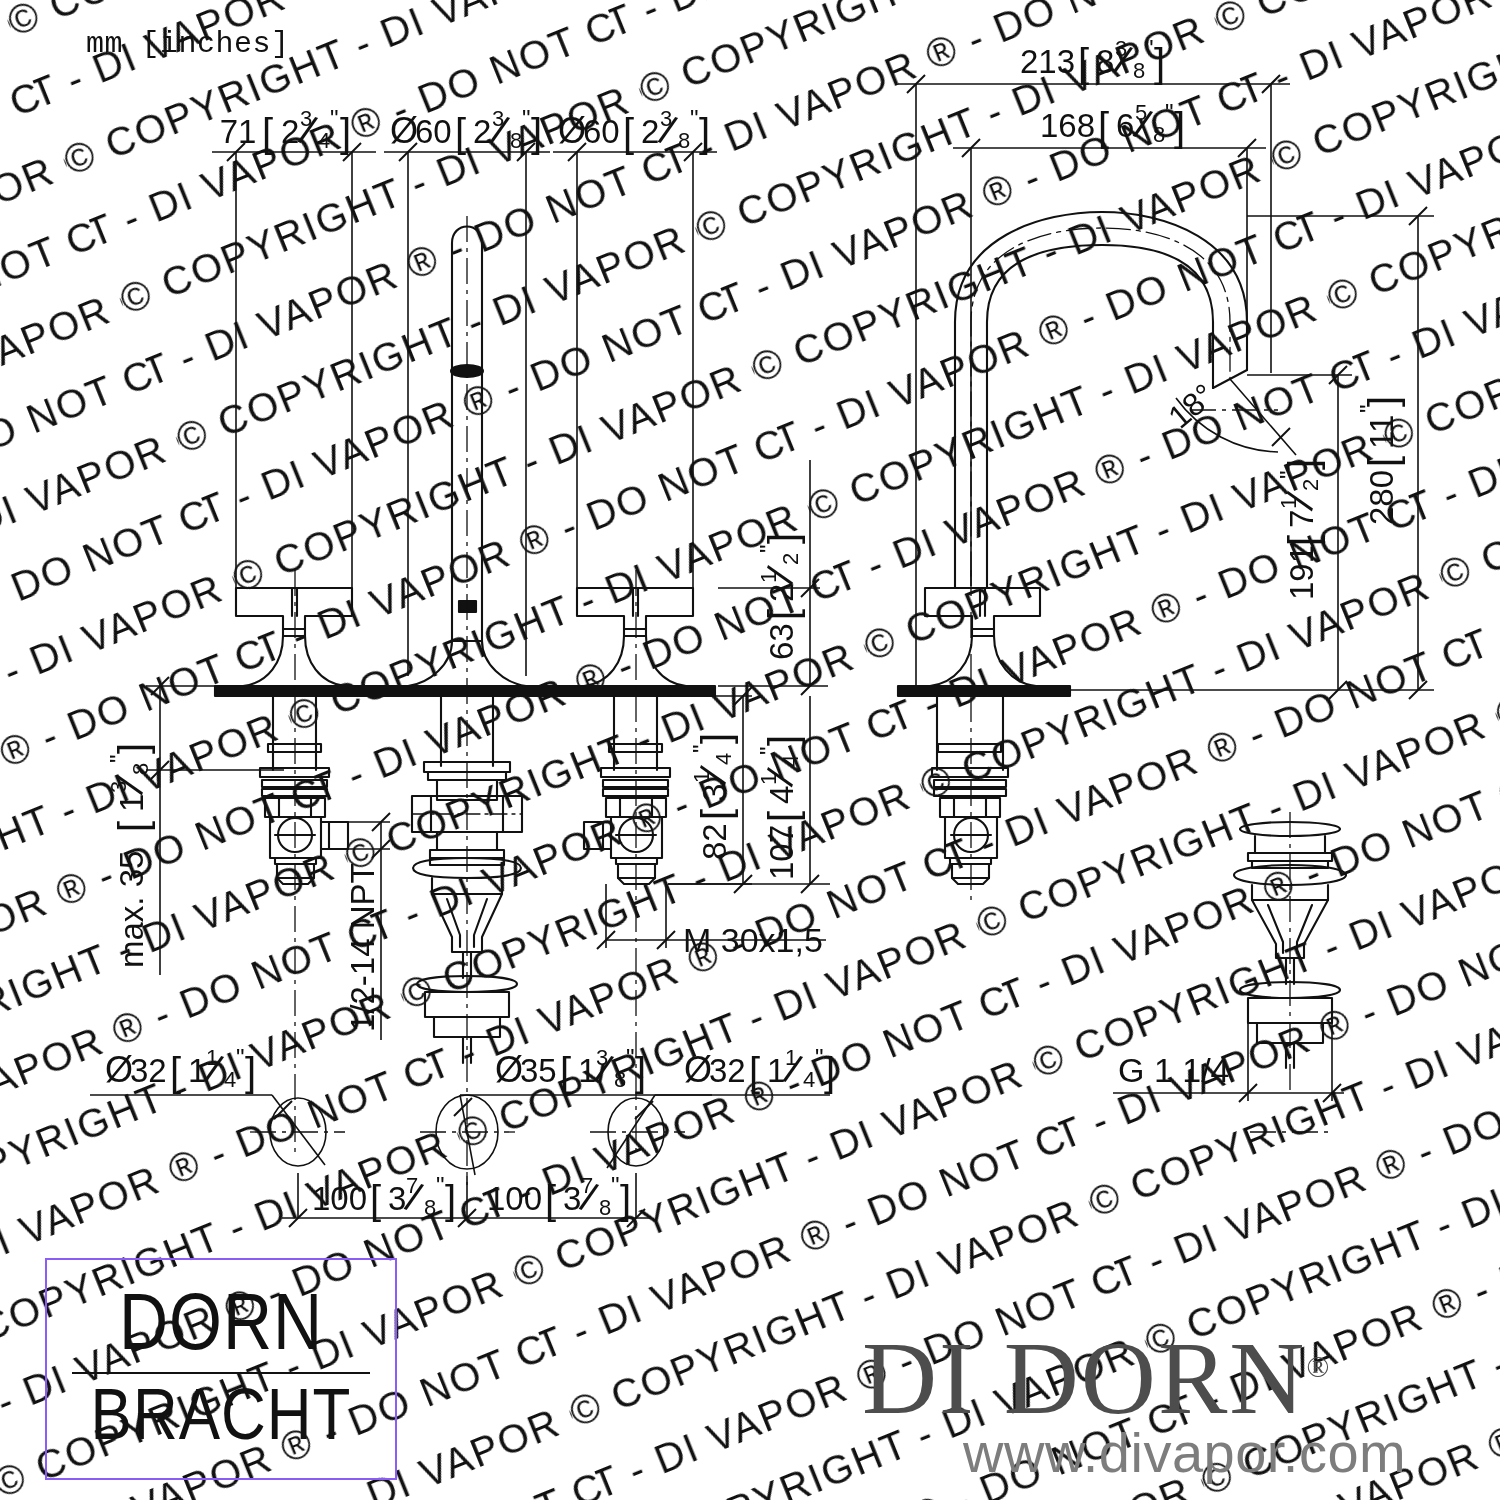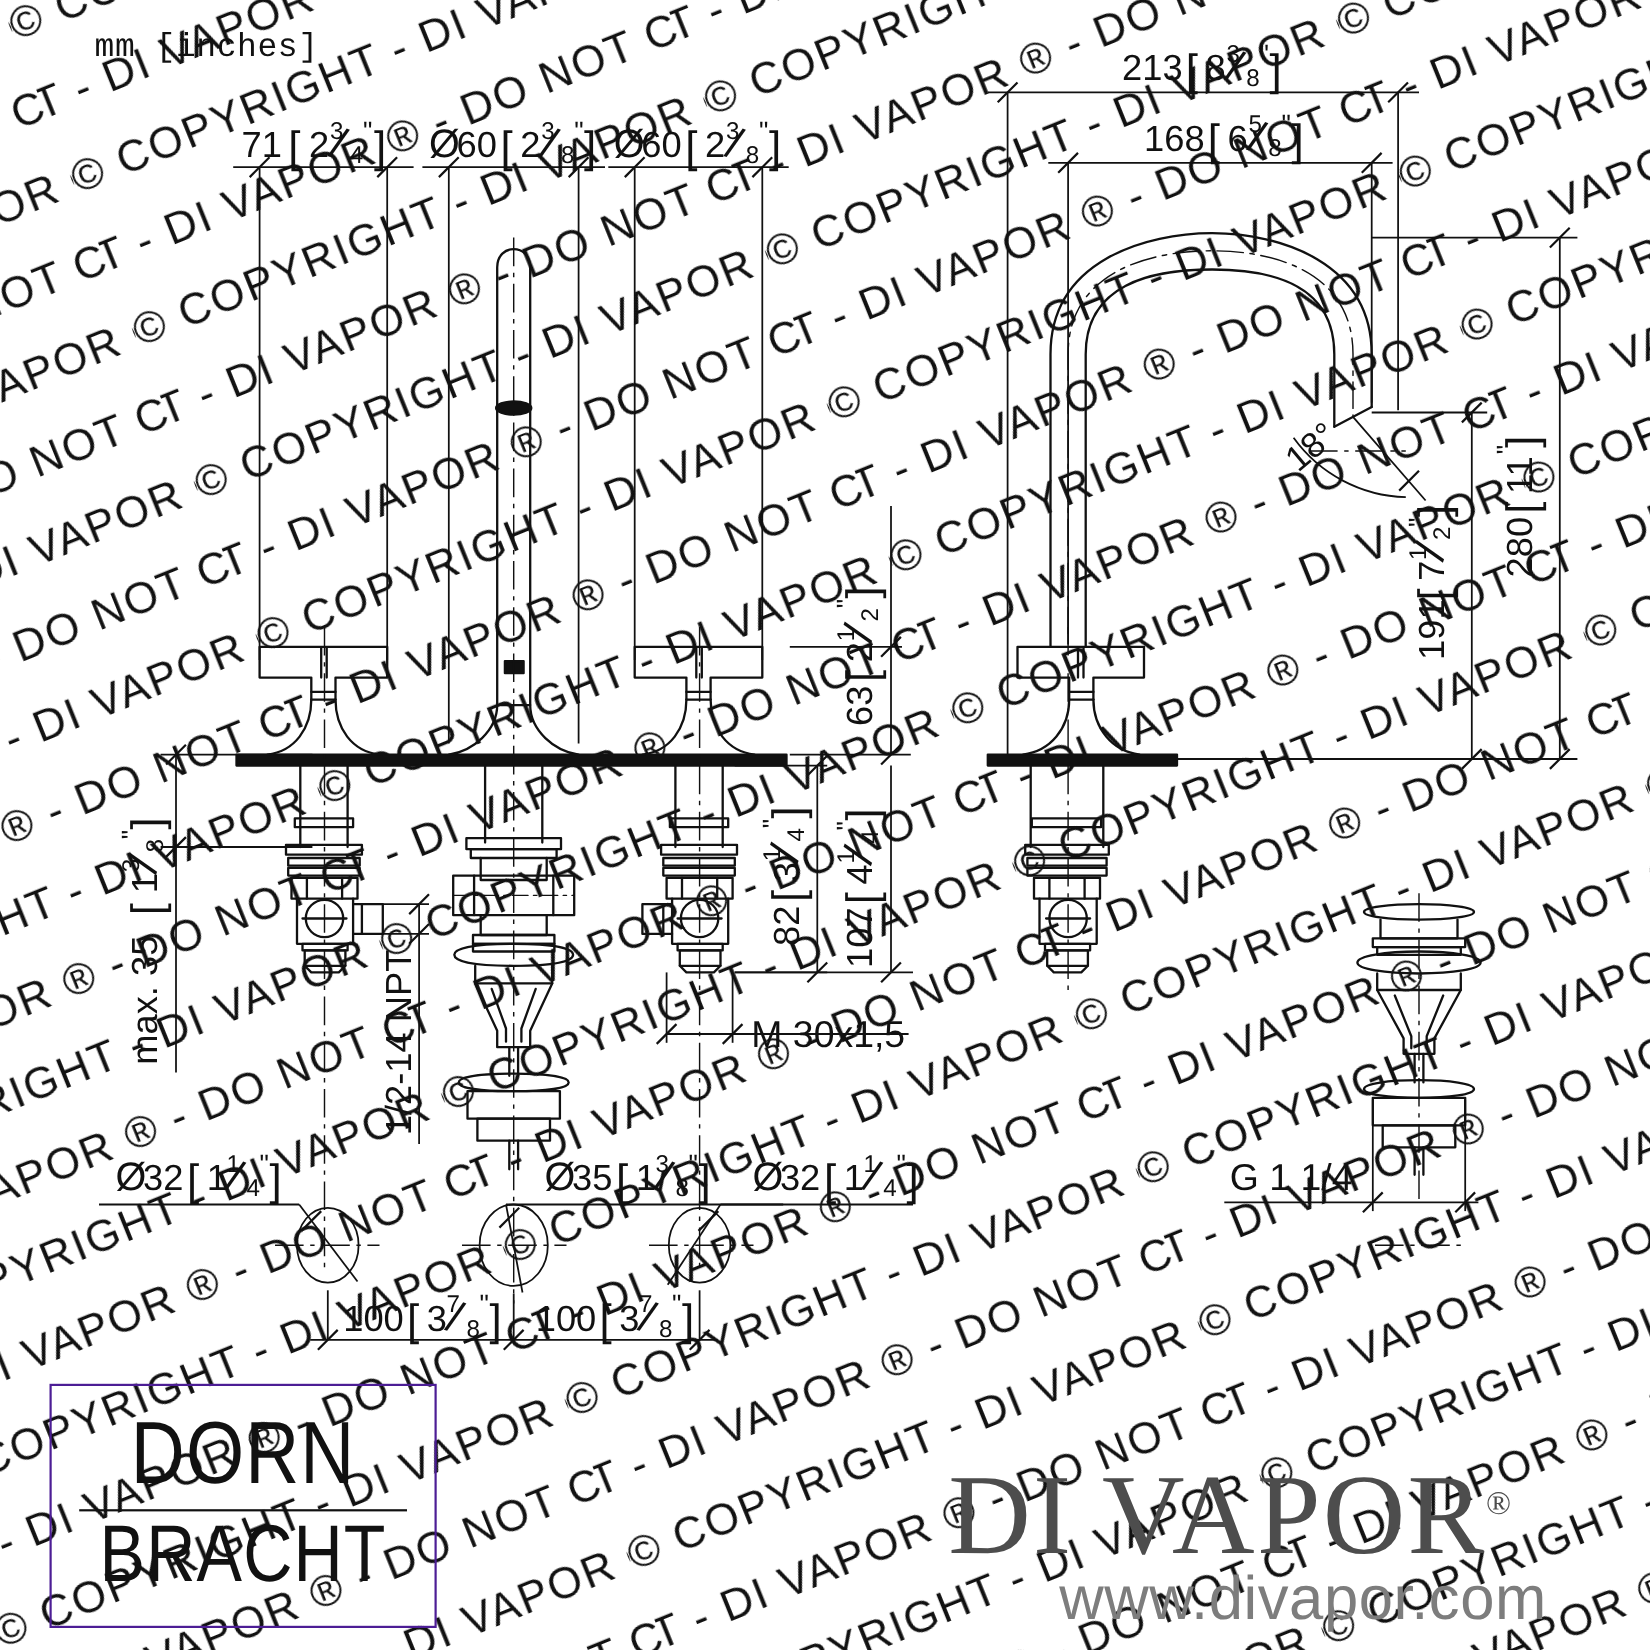--- a/index.html
+++ b/index.html
@@ -15,21 +15,21 @@
     pointer-events:none;z-index:5;
   }
   #drawing{position:absolute;left:0;top:0;width:1500px;height:1500px;z-index:2;}
   #overlay{position:absolute;left:0;top:0;width:1500px;height:1500px;z-index:8;}
   .unit-label{
     position:absolute;left:86px;top:27px;
     font-size:30px;color:#111;letter-spacing:0.5px;z-index:9;font-family:Liberation Mono, monospace;
   }
   .brandbox{
     position:absolute;left:45px;top:1258px;width:348px;height:218px;
-    border:2px solid #4c1d95;background:transparent;z-index:9;
+    border:2px solid #8b5cf6;background:transparent;z-index:9;
   }
   .brandbox .dorn,.brandbox .bracht{
     position:absolute;left:0;width:100%;text-align:center;
     font-family:"Liberation Sans", sans-serif;
     font-weight:400;color:#111;
     font-size:68px;letter-spacing:1px;
     transform:scaleY(1.18);
   }
   .brandbox .dorn{top:22px;}
   .brandbox .bracht{top:118px;font-size:62px;}
@@ -550,17 +550,17 @@
 
   <div class="unit-label">mm [inches]</div>
 
   <div class="brandbox">
     <div class="dorn">DORN</div>
     <div class="rule"></div>
     <div class="bracht">BRACHT</div>
   </div>
 
   <div class="divapor">
-    <span>DI VAPOR</span><span class="reg">®</span>
+    <span>DI DORN</span><span class="reg">®</span>
   </div>
   <div class="divurl">www.divapor.com</div>
 
 </div>
 
 </body></html>

